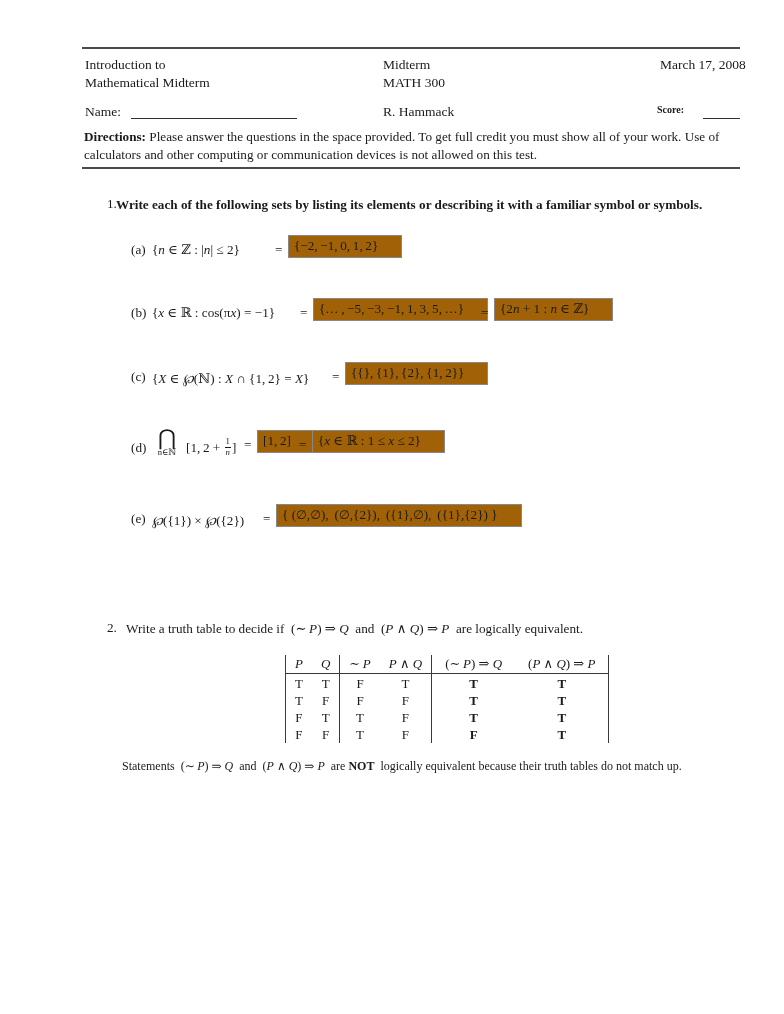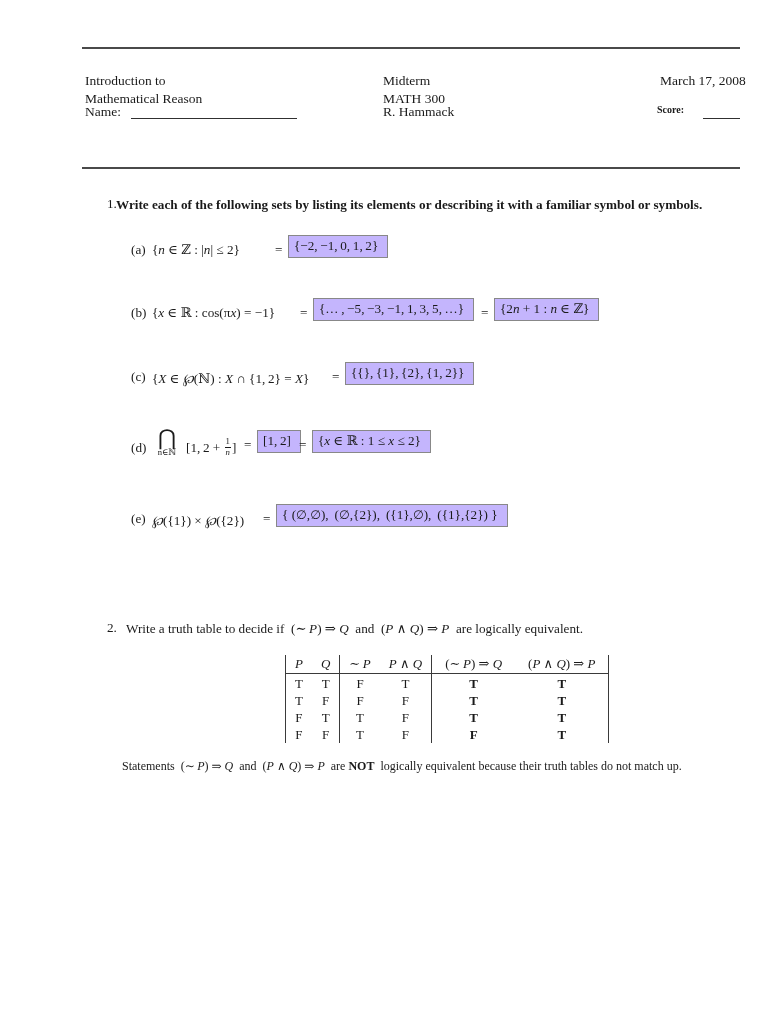--- a/index.html
+++ b/index.html
@@ -31,21 +31,20 @@
     background: #4a4a4a;
   }
   #rule-top    { top: 47px; }
   #rule-bottom { top: 167px; }
 
   .hdr {
     position: absolute;
     font-size: 13.5px;
     line-height: 17px;
     white-space: nowrap;
-    margin-top: 16px;
   }
   #hdr-course-1 { left: 85px;  top: 56px; }
   #hdr-course-2 { left: 85px;  top: 74px; }
   #hdr-exam     { left: 383px; top: 56px; }
   #hdr-code     { left: 383px; top: 74px; }
   #hdr-date     { left: 660px; top: 56px; }
 
   #lbl-name  { position: absolute; left: 85px;  top: 104px; font-size: 13.5px; }
   #lbl-instr { position: absolute; left: 383px; top: 104px; font-size: 13.5px; white-space: nowrap; }
   #lbl-score { position: absolute; left: 657px; top: 104px; font-size: 10px; font-weight: bold; }
@@ -92,23 +91,23 @@
     font-size: 13.2px;
     white-space: nowrap;
   }
   .eq {
     position: absolute;
     font-size: 13.2px;
   }
   .ansbox {
     position: absolute;
     border: 1px solid #888888;
-    background: #c4b5fd;
-    font-size: 13.2px;
-    padding: 2px 9px 3px 5px;
+    background: #a16207;
+    font-size: 13.2px;
+    padding: 2px 23px 3px 5px;
     white-space: nowrap;
     line-height: 16px;
   }
 
   .mathvar  { font-style: italic; }
   .bb       { font-family: "DejaVu Serif", serif; }
   .scr      { font-style: italic; font-family: "Liberation Serif", serif; }
   .emptyset { font-family: "DejaVu Sans", sans-serif; font-size: 12.4px; }
 
   
@@ -220,33 +219,37 @@
 </style>
 </head>
 <body>
 
 <div class="page">
 
   <div class="rule" id="rule-top"></div>
   <div class="rule" id="rule-bottom"></div>
 
   <div class="hdr" id="hdr-course-1">Introduction to</div>
-  <div class="hdr" id="hdr-course-2">Mathematical Reason</div>
+  <div class="hdr" id="hdr-course-2">Mathematical Midterm</div>
   <div class="hdr" id="hdr-exam">Midterm</div>
   <div class="hdr" id="hdr-code">MATH 300</div>
   <div class="hdr" id="hdr-date">March 17, 2008</div>
 
   <div id="lbl-name">Name:</div>
   <div class="blank-line" id="blank-name"></div>
 
   <div id="lbl-instr">R. Hammack</div>
 
   <div id="lbl-score">Score:</div>
   <div class="blank-line" id="blank-score"></div>
 
+  <div id="directions">
+    <b>Directions:</b>
+    <span>Please answer the questions in the space provided. To get full credit you must show all of your work. Use of calculators and other computing or communication devices is not allowed on this test.</span>
+  </div>
 
   <div class="prob-num" id="q1-num">1.</div>
   <div class="prob-text" id="q1-text">Write each of the following sets by listing its elements or describing it with a familiar symbol or symbols.</div>
 
   <div class="part-label" id="a-label">(a)</div>
   <div class="part-expr" id="a-expr">
     {<span class="mathvar">n</span> ∈ <span class="bb">ℤ</span> : |<span class="mathvar">n</span>| ≤ 2}
   </div>
   <div class="eq" id="a-eq">=</div>
   <div class="ansbox" id="a-box">

